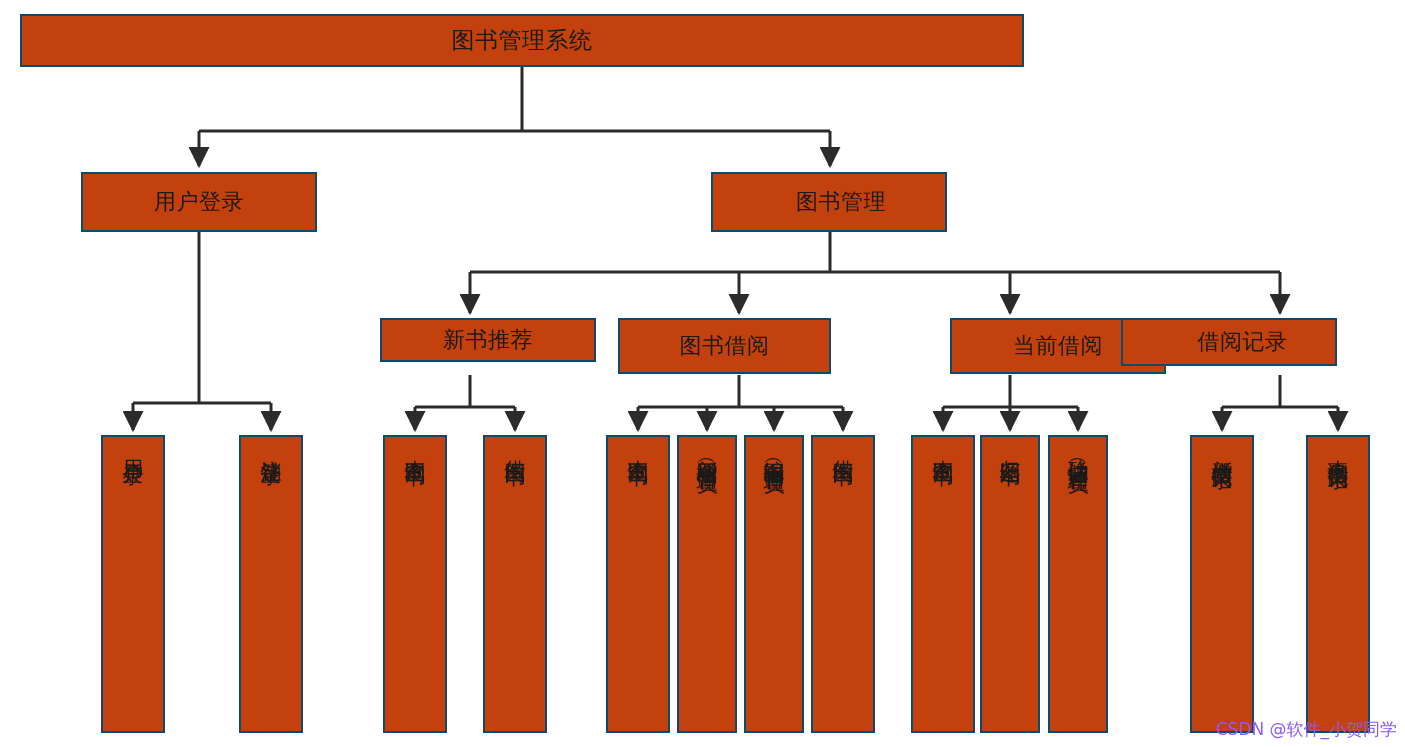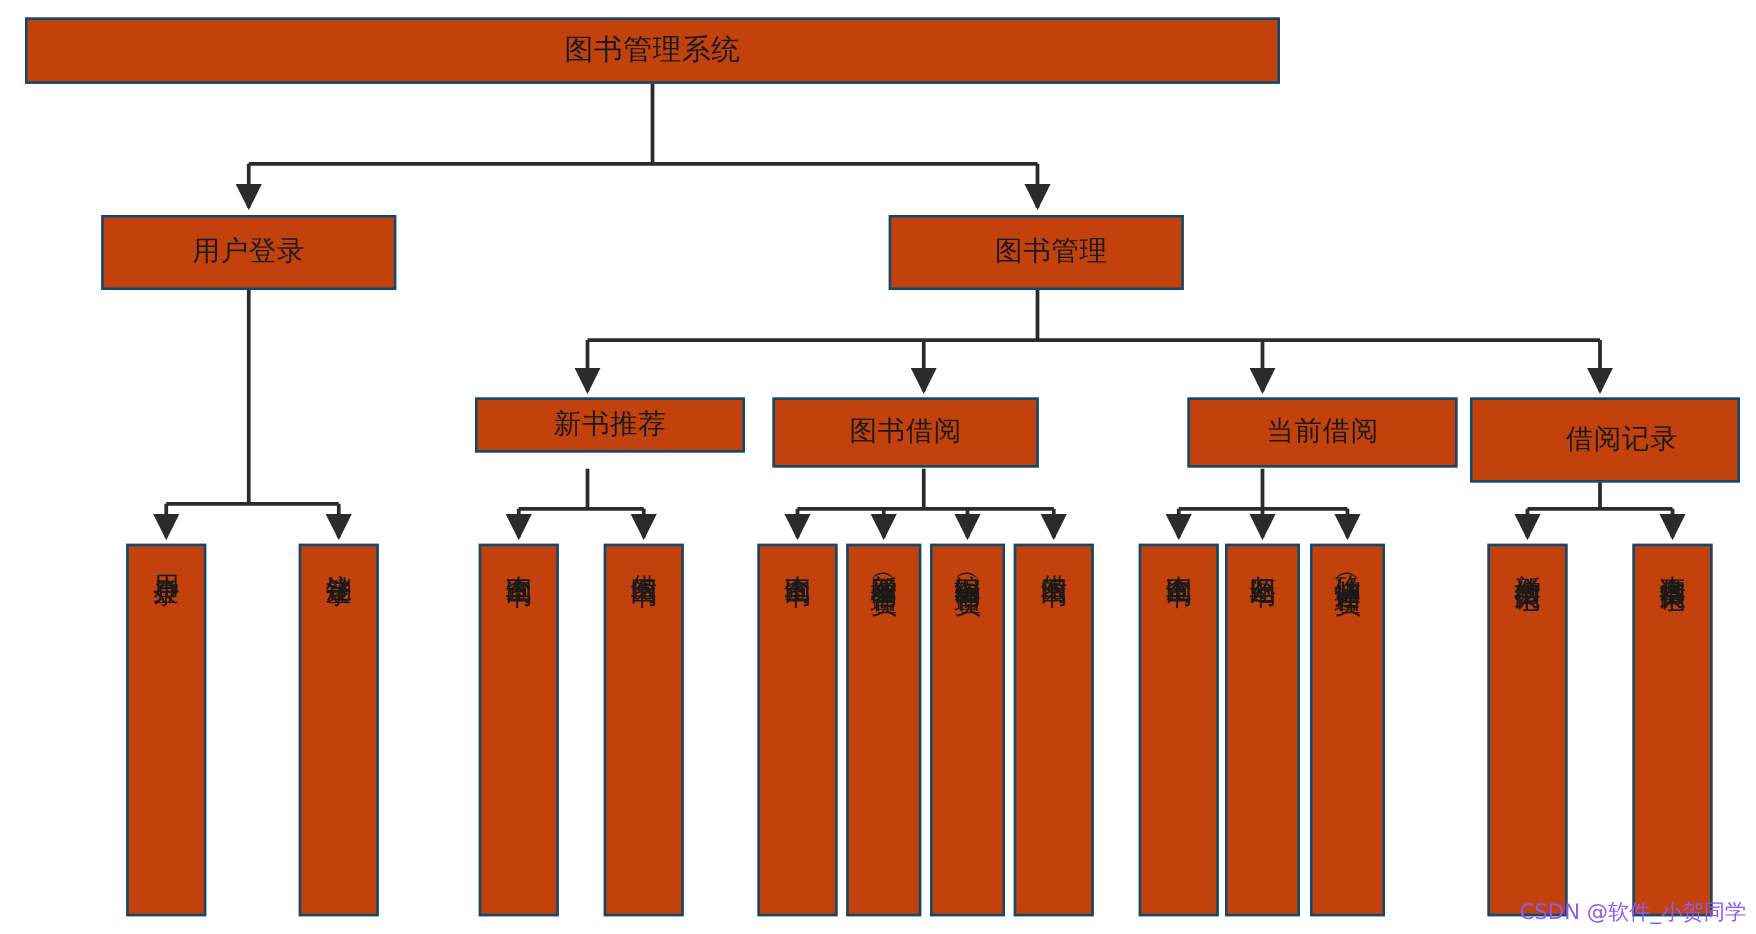--- a/index.html
+++ b/index.html
@@ -143,21 +143,21 @@
 
   <div class="node horiz" style="left:380px; top:318px; width:216px; height:44px;">
     <span class="label">新书推荐</span>
   </div>
   <div class="node horiz" style="left:618px; top:318px; width:213px; height:56px;">
     <span class="label">图书借阅</span>
   </div>
   <div class="node horiz" style="left:902px; top:318px; width:216px; height:56px;margin-left:48px;">
     <span class="label">当前借阅</span>
   </div>
-  <div class="node horiz" style="left:1176px; top:318px; width:216px; height:68px;padding-left:27px;">
+  <div class="node horiz" style="left:1121px; top:318px; width:216px; height:48px;padding-left:27px;">
     <span class="label">借阅记录</span>
   </div>
 
   <div class="node vert" style="left:101px; top:435px; width:64px; height:298px;">
     <span class="label">用户登录</span>
   </div>
   <div class="node vert" style="left:239px; top:435px; width:64px; height:298px;">
     <span class="label">注销登录</span>
   </div>
 

